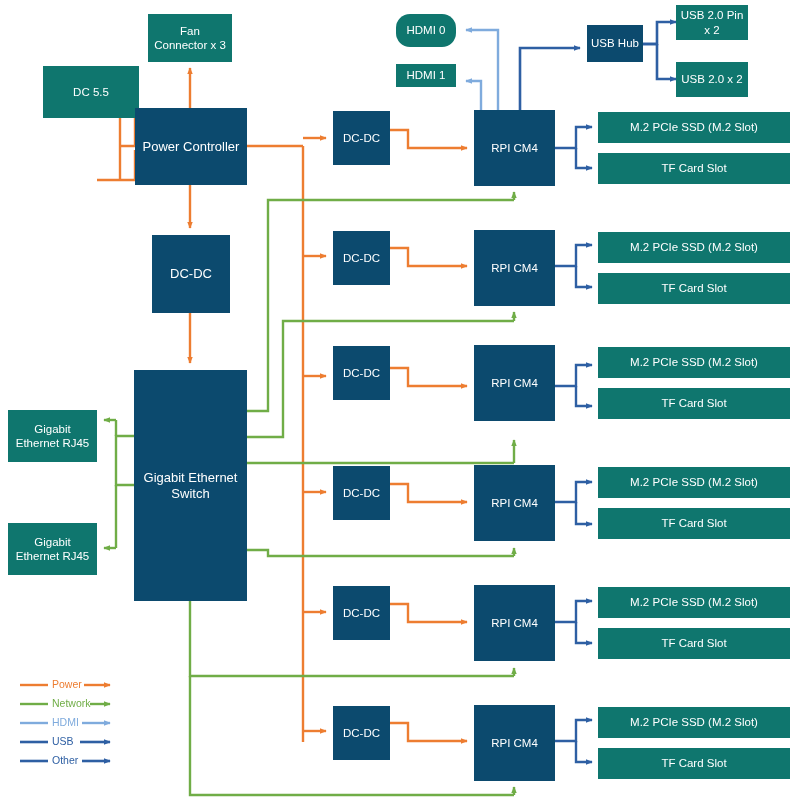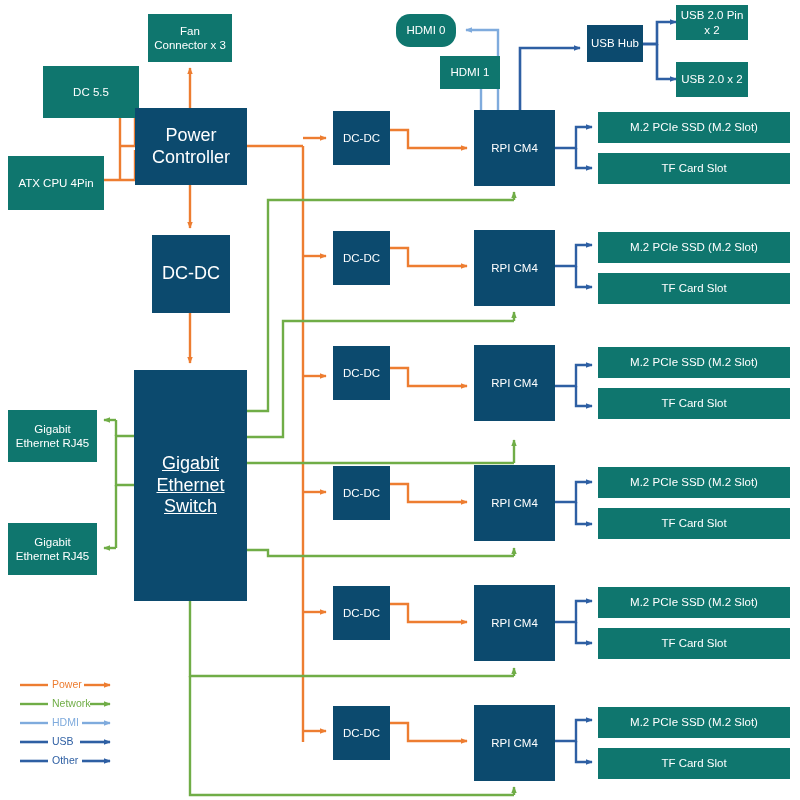--- a/index.html
+++ b/index.html
@@ -5,21 +5,21 @@
 <style>
   html,body{margin:0;padding:0;background:#ffffff;}
   body{font-family:"Liberation Sans", sans-serif;}
   #stage{position:relative;width:800px;height:800px;background:#fff;overflow:hidden;}
   svg.wires{position:absolute;left:0;top:0;width:800px;height:800px;}
   .node{position:absolute;box-sizing:border-box;display:flex;align-items:center;
         justify-content:center;text-align:center;color:#fff;line-height:1.22;
         font-size:11.5px;padding:2px 4px;}
   .node.blue{background:#0c4a6e;}
   .node.yellow{background:#0f766e;}
-  .node.big{font-size:18px;}
+  .node.big{font-size:13px;}
   .legend{position:absolute;left:18px;top:676px;width:120px;}
   .legend-row{position:relative;height:19px;}
   .legend-label{position:absolute;left:34px;top:2px;font-size:10.5px;}
   .lg-power{color:#ED7D31;}
   .lg-network{color:#70AD47;}
   .lg-hdmi{color:#7FABDD;}
   .lg-usb{color:#2E5FA3;}
   .lg-other{color:#2E5FA3;}
 </style>
 </head>
@@ -112,35 +112,34 @@
       <path d="M576,622 L576,643 L592,643" marker-end="url(#ah-usb)"></path>
       <path d="M555,741 L576,741 L576,720 L592,720" marker-end="url(#ah-usb)"></path>
       <path d="M576,741 L576,762 L592,762" marker-end="url(#ah-usb)"></path>
     </g>
   </svg>
 
   <div class="node yellow" style="left:148px;top:14px;width:84px;height:48px;">Fan Connector x 3</div>
 
   <div class="node yellow" style="left:8px;top:66px;width:96px;height:52px;margin-left:35px;">DC 5.5</div>
 
-  <div class="node yellow" style="left:8px;top:156px;width:96px;height:54px;">ATX CPU 4Pin</div>
 
   <div class="node blue big" style="left:135px;top:108px;width:112px;height:77px;">Power Controller</div>
 
   <div class="node blue big" style="left:152px;top:235px;width:78px;height:78px;">DC-DC</div>
 
-  <div class="node blue big" style="left:134px;top:370px;width:113px;height:231px;text-decoration:underline;">Gigabit Ethernet Switch</div>
+  <div class="node blue big" style="left:134px;top:370px;width:113px;height:231px;">Gigabit Ethernet Switch</div>
 
   <div class="node yellow" style="left:8px;top:410px;width:89px;height:52px;">Gigabit Ethernet RJ45</div>
 
   <div class="node yellow" style="left:8px;top:523px;width:89px;height:52px;">Gigabit Ethernet RJ45</div>
 
   <div class="node yellow" style="left:396px;top:14px;width:60px;height:33px;border-radius:14px;">HDMI 0</div>
 
-  <div class="node yellow" style="left:396px;top:56px;width:60px;height:33px;margin-left:44px;">HDMI 1</div>
+  <div class="node yellow" style="left:396px;top:64px;width:60px;height:23px;">HDMI 1</div>
 
   <div class="node blue" style="left:587px;top:25px;width:56px;height:37px;">USB Hub</div>
 
   <div class="node yellow" style="left:676px;top:5px;width:72px;height:35px;">USB 2.0 Pin x 2</div>
 
   <div class="node yellow" style="left:676px;top:62px;width:72px;height:35px;">USB 2.0 x 2</div>
 
   <div id="rows">
       <div class="node blue" style="left: 333px; top: 111px; width: 57px; height: 54px;">DC-DC</div>
       <div class="node blue" style="left: 474px; top: 110px; width: 81px; height: 76px;">RPI CM4</div>

